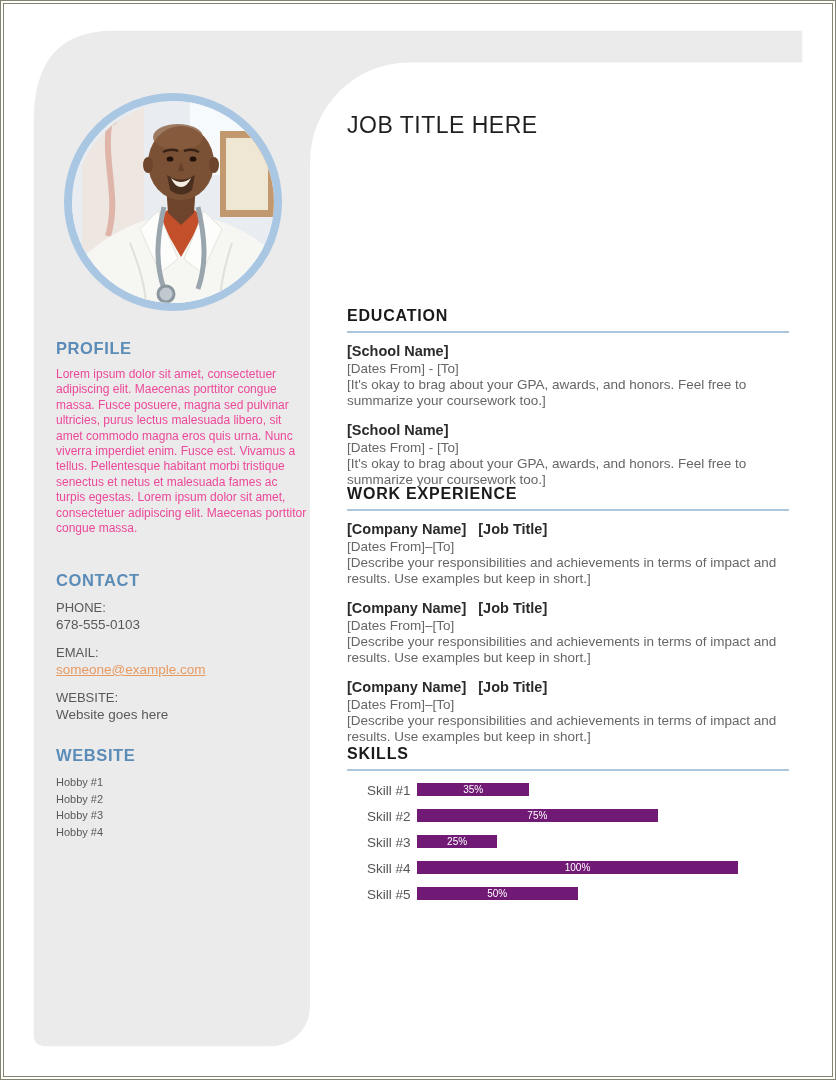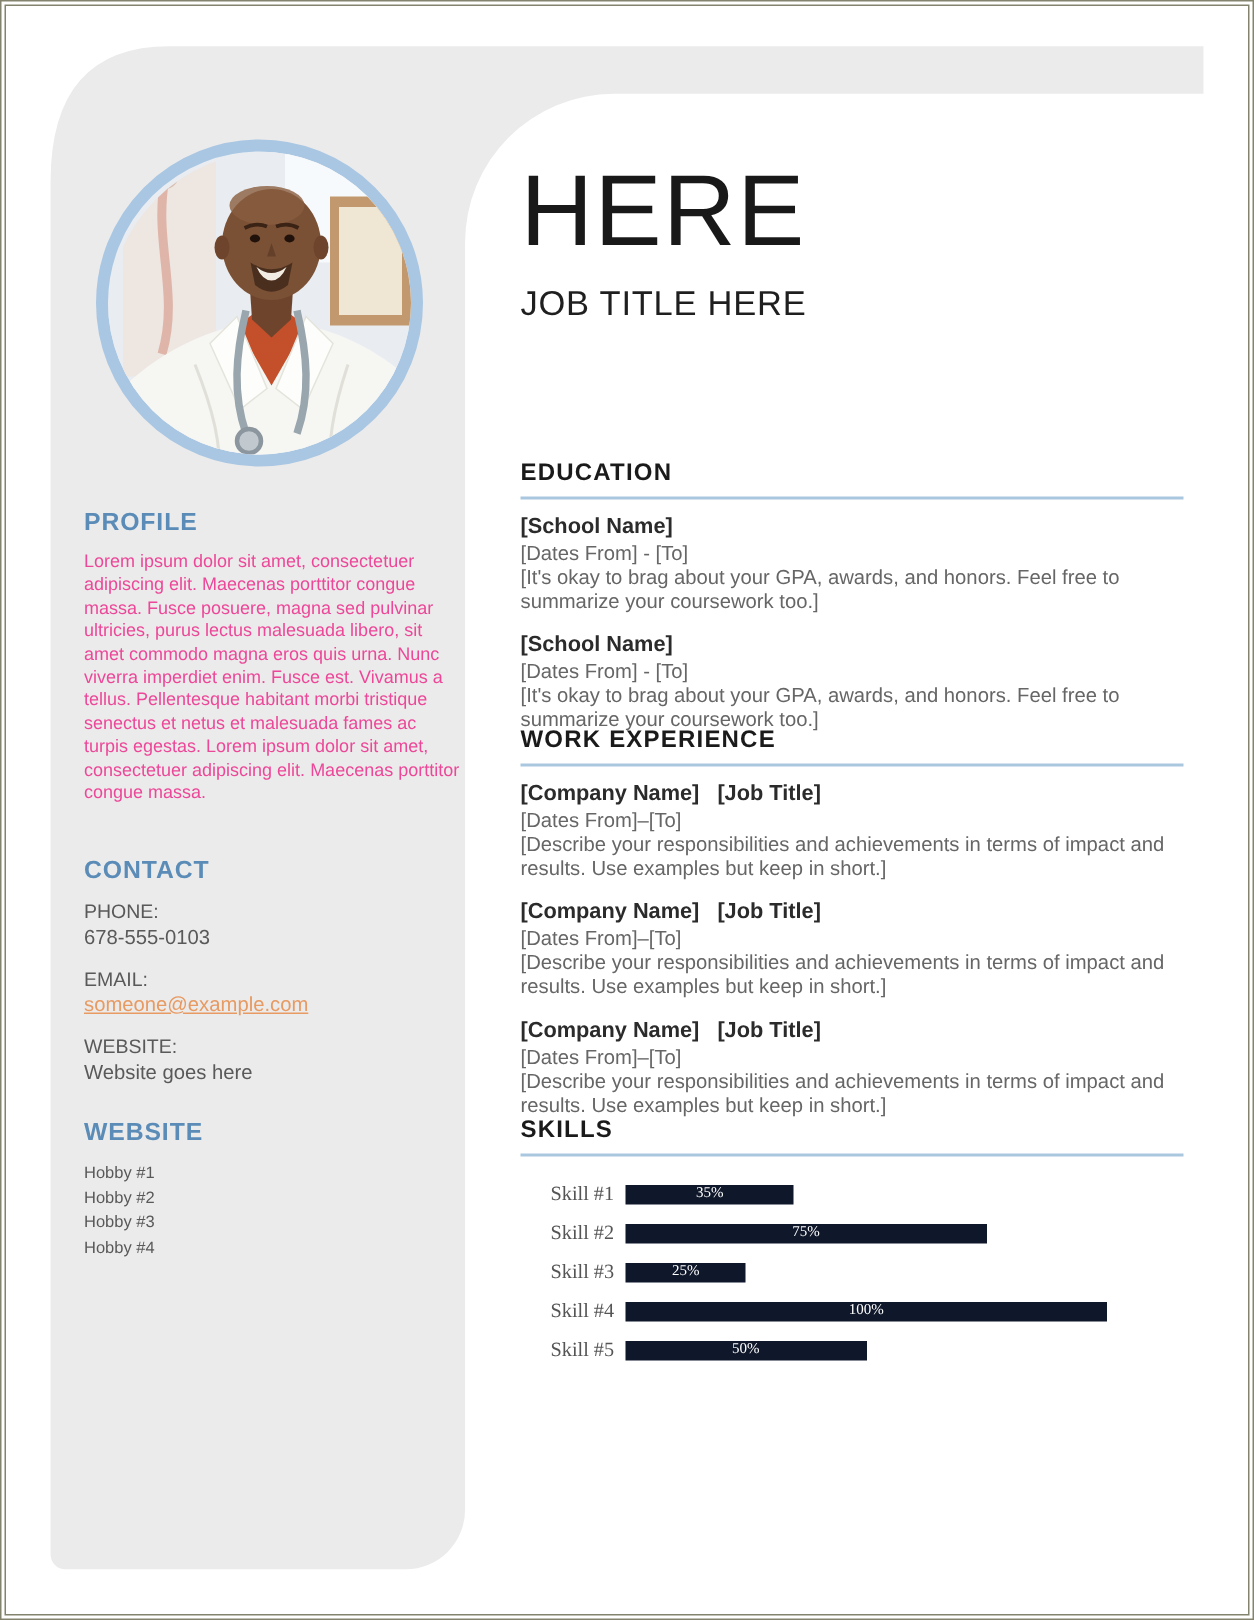--- a/index.html
+++ b/index.html
@@ -65,25 +65,25 @@
     font-size:16px; font-weight:700; color:#1a1a1a; letter-spacing:.8px;
     padding-bottom:6px; border-bottom:2px solid #a9c8e0; margin-bottom:10px;
   }
   .entry { margin-bottom:13px; }
   .entry-title { font-size:14.5px; font-weight:700; color:#2b2b2b; margin-bottom:2px; }
   .entry-title .job-gap { display:inline-block; width:12px; }
   .entry-dates, .entry-desc { font-size:13.5px; color:#666; line-height:16px; }
 
   
   .skills-chart { margin-top:12px; }
-  .skill-row { display:flex; align-items:center; height:26px;font-family:Liberation Serif, serif; }
+  .skill-row { display:flex; height:26px; }
   .skill-label { flex:none; width:49px; margin-left:20px; font-size:13.5px; color:#555; }
   .skill-track { flex:none; width:321px; margin-left:1px; }
   .skill-bar {
-    height:13px; background:#0f172a;
+    height:13px; background:#701a75;
     display:flex; align-items:center; justify-content:center;
   }
   .skill-percent { font-size:10px; color:#fff; line-height:1; }
 </style>
 </head>
 <body>
 
 <div class="page">
 
   <svg class="gray-shape" viewBox="0 0 836 1080" preserveAspectRatio="none">
@@ -172,21 +172,20 @@
     <h2 class="side-heading">WEBSITE</h2>
     <ul class="hobby-list">
       <li class="hobby-item">Hobby #1</li>
       <li class="hobby-item">Hobby #2</li>
       <li class="hobby-item">Hobby #3</li>
       <li class="hobby-item">Hobby #4</li>
     </ul>
   </section>
 
   <header class="main-block" id="name-block">
-    <div class="name-line">HERE</div>
     <div class="job-title">JOB TITLE HERE</div>
   </header>
 
   <section class="main-block" id="education-section">
     <h2 class="section-heading">EDUCATION</h2>
     <div class="entry">
       <div class="entry-title">[School Name]</div>
       <div class="entry-dates">[Dates From] - [To]</div>
       <div class="entry-desc">[It's okay to brag about your GPA, awards, and honors. Feel free to summarize your coursework too.]</div>
     </div>

